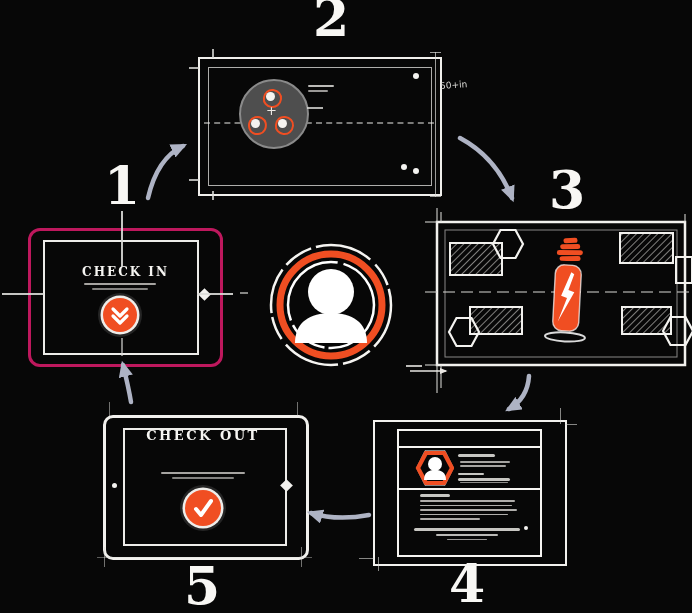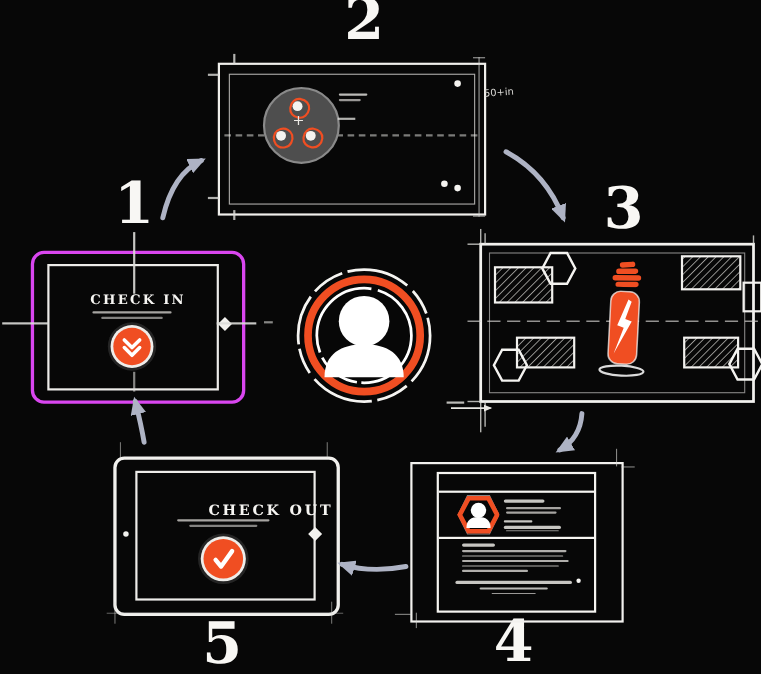--- a/index.html
+++ b/index.html
@@ -3,27 +3,27 @@
 <meta charset="utf-8">
 <style>
   html,body{margin:0;padding:0;background:#070707;}
   .canvas{position:relative;width:692px;height:613px;background:#070707;overflow:hidden;
           font-family:"DejaVu Serif",serif;}
   .abs{position:absolute;}
   
   .num{position:absolute;color:#f8f7f4;font-weight:700;font-size:52px;line-height:1;
        transform:translateX(-50%);font-family:"DejaVu Serif",serif;}
   
-  .t1{position:absolute;left:28px;top:228px;width:189px;height:133px;border:3px solid #d946ef;border-radius:12px;}
+  .t1{position:absolute;left:28px;top:228px;width:189px;height:133px;border:3px solid #be185d;border-radius:12px;}
   .t1s{position:absolute;left:43px;top:240px;width:152px;height:111px;border:2px solid #edece9;}
   .t5{position:absolute;left:103px;top:415px;width:200px;height:139px;border:3px solid #f1f0ed;border-radius:10px;}
   .t5s{position:absolute;left:123px;top:428px;width:160px;height:114px;border:2px solid #edece9;}
   .ttl{position:absolute;color:#f6f5f2;font-weight:700;letter-spacing:2px;text-align:center;width:100%;}
   .ttl1{top:264px;left:0;font-size:12px;}
-  .ttl5{top:457px;left:0;font-size:13px;letter-spacing:2.5px;text-align:right;}
+  .ttl5{top:428px;left:0;font-size:13px;letter-spacing:2.5px;}
   .diamond{position:absolute;width:9px;height:9px;background:#f2f1ee;transform:rotate(45deg);}
   .camdot{position:absolute;width:5px;height:5px;border-radius:50%;background:#f2f1ee;}
   .btn{position:absolute;border-radius:50%;background:#f04e22;
        box-shadow:0 0 0 2.5px rgba(250,249,246,.95), 0 0 0 5px rgba(250,249,246,.12);}
   .b1{left:103px;top:298px;width:34px;height:34px;}
   .b5{left:185px;top:490px;width:36px;height:36px;}
   
   .p2{position:absolute;left:198px;top:57px;width:240px;height:135px;border:2px solid #f0efec;}
   .p2::after{content:"";position:absolute;inset:8px;border:1.5px solid rgba(245,244,241,.7);}
   .p2dash{position:absolute;left:204px;top:122px;width:230px;border-top:2px dashed rgba(240,239,235,.5);}

